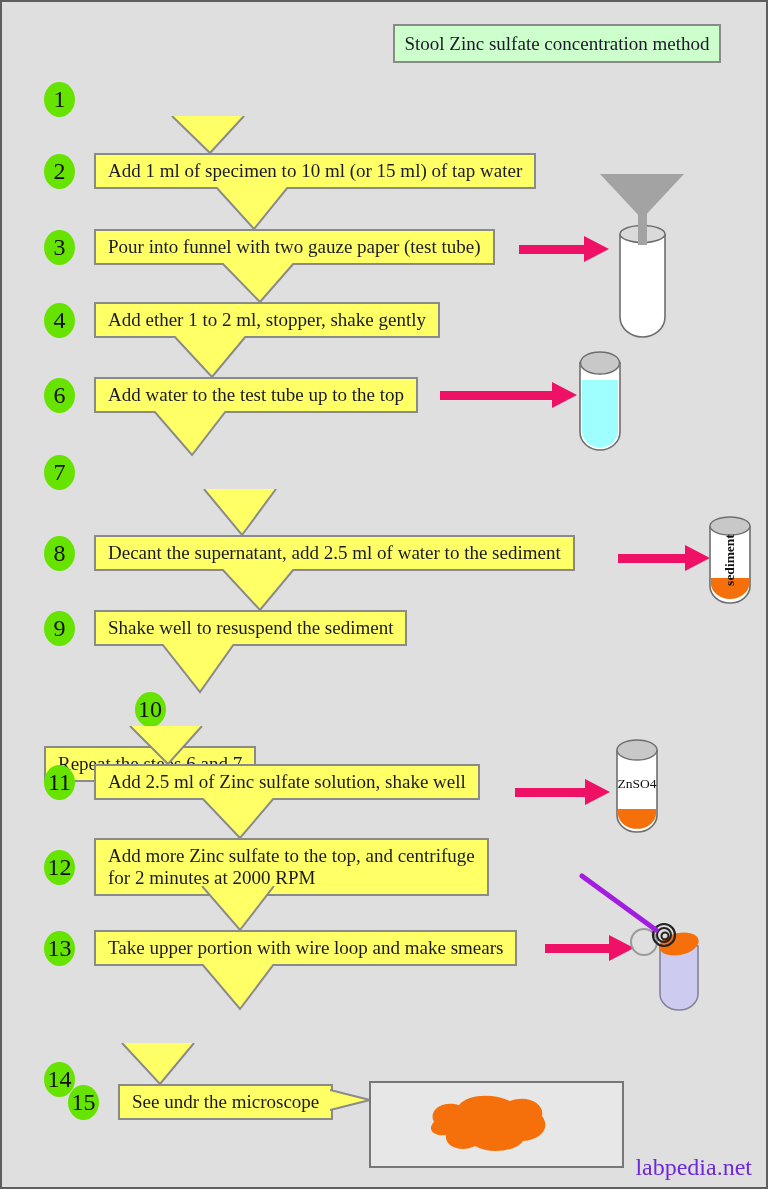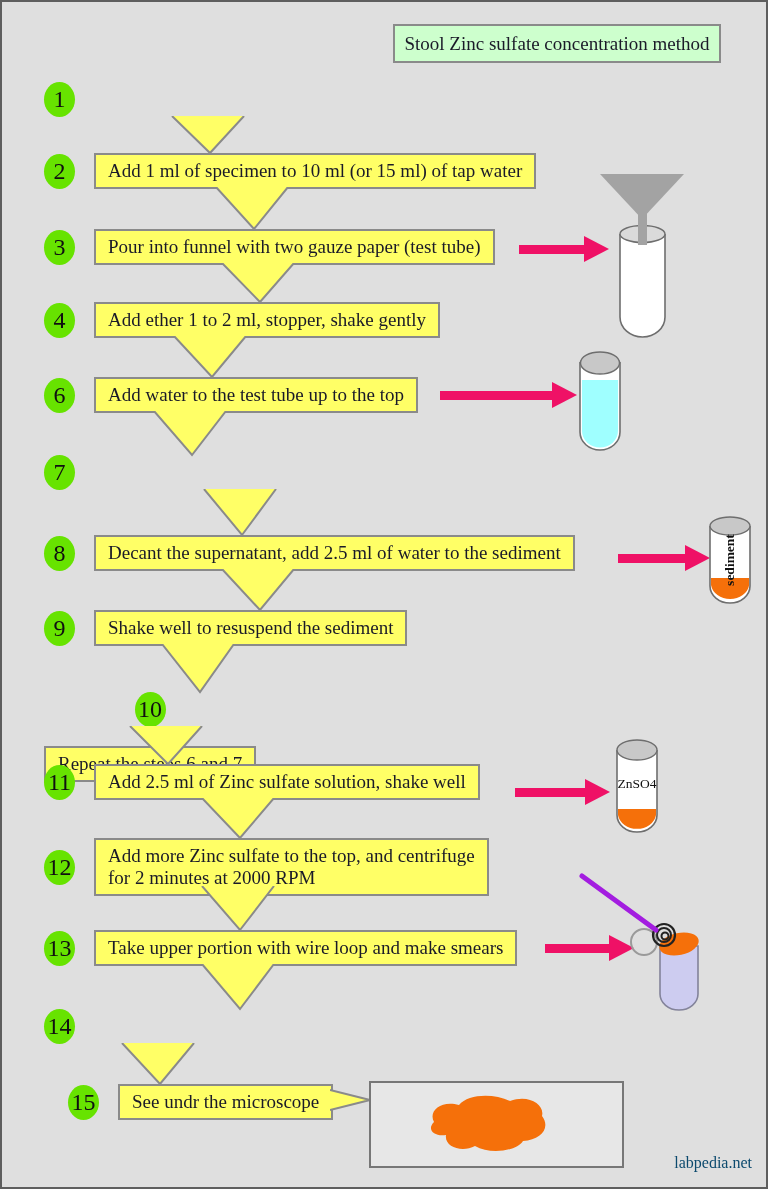--- a/index.html
+++ b/index.html
@@ -59,21 +59,21 @@
   .cyan-fill{fill:var(--water-cyan,#9FFFFF);}
   .lav-fill{fill:var(--tube-lavender,#CDCCF0);stroke:#83839a;stroke-width:1.6;}
   .tube-label{font-family:"Liberation Serif",serif;font-size:13.5px;fill:#111;}
   .tube-label.bold{font-weight:bold;}
   .micro-panel{
     position:absolute;left:367px;top:1079px;width:255px;height:87px;
     background:#E7E7E7;border:2px solid #777;box-sizing:border-box;
   }
   .watermark{
     position:absolute;right:14px;top:1152px;
-    font-size:16px;color:#0c4a6e;
+    font-size:24px;color:#6d28d9;
   }
 </style>
 </head>
 <body>
 
 <div id="canvas">
 
   <div class="title-box">
     <span>Stool Zinc sulfate concentration method</span>
   </div>
@@ -119,21 +119,21 @@
       </div>
       <div class="step-row" style="top: 836px;">
         <div class="step-circle">12</div>
         <div class="step-box">Add more Zinc sulfate to the top, and centrifuge
 for 2 minutes at 2000 RPM</div>
       </div>
       <div class="step-row" style="top: 928px;">
         <div class="step-circle">13</div>
         <div class="step-box">Take upper portion with wire loop and make smears</div>
       </div>
-      <div class="step-row" style="top: 1007px; justify-content: center;">
+      <div class="step-row" style="top: 1060px; justify-content: center;">
         <div class="step-circle">14</div>
       </div>
       <div class="step-row" style="top: 1082px; margin-left: 24px;">
         <div class="step-circle">15</div>
         <div class="step-box">See undr the microscope</div>
       </div>
     </div>
 
   <div class="p-arrow" style="left:517px;top:234px;width:90px;">
     <div class="shaft"></div>

